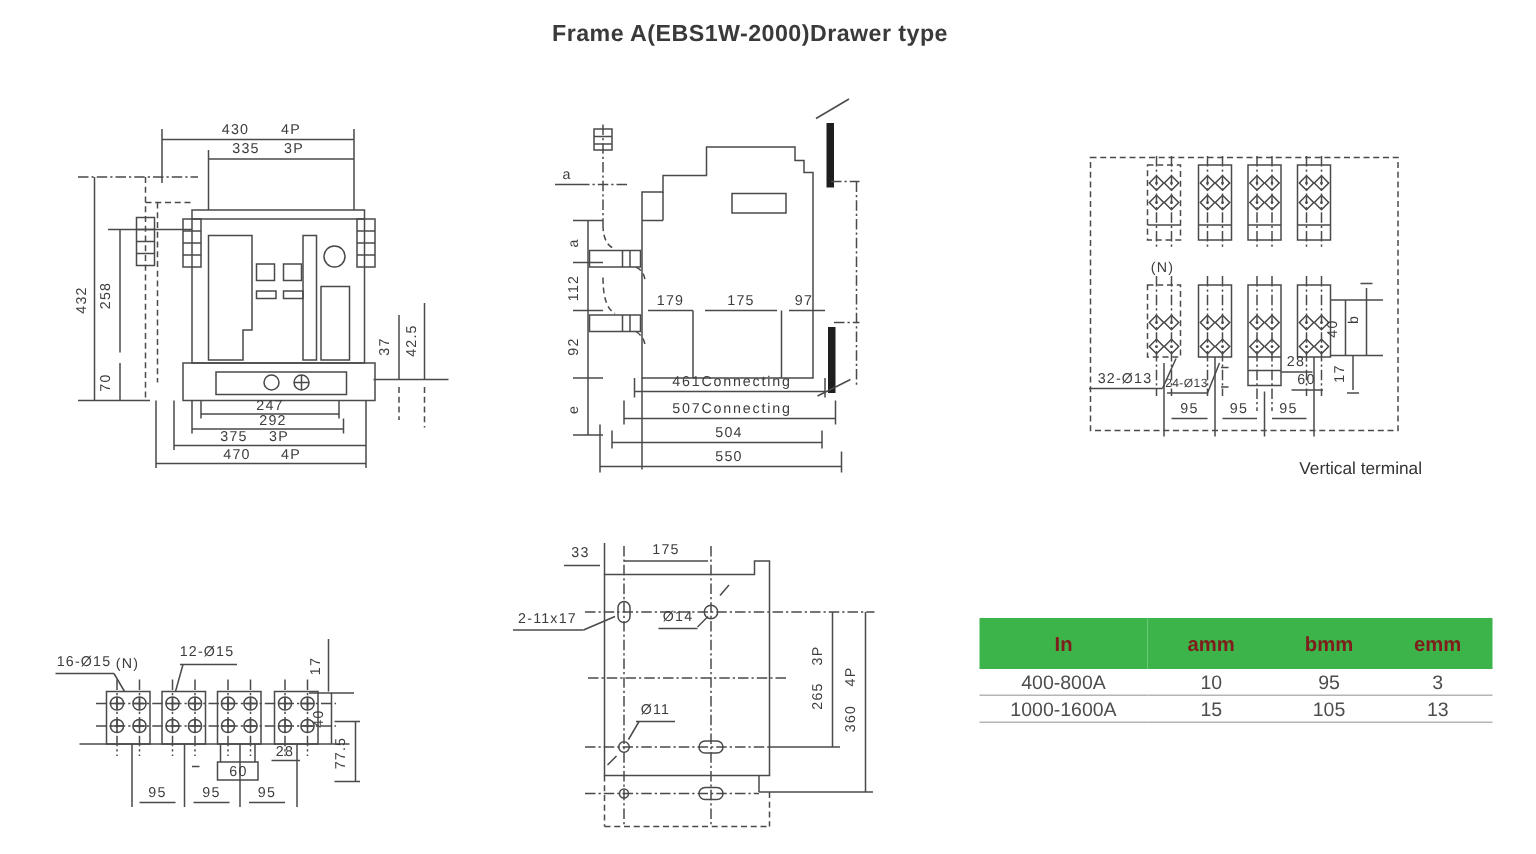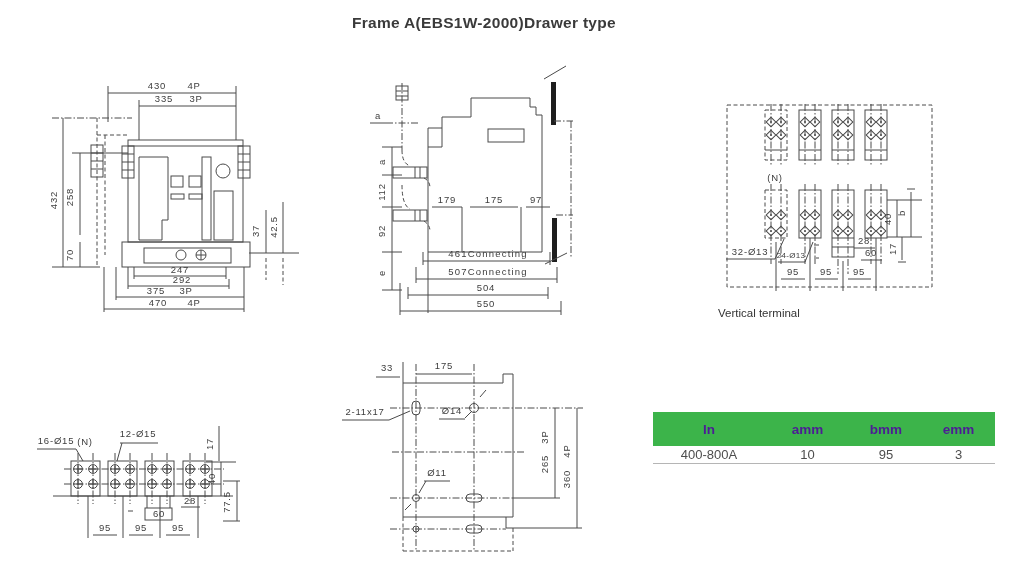--- a/index.html
+++ b/index.html
@@ -1,33 +1,33 @@
 <!DOCTYPE html>
 <html><head>
 <meta charset="utf-8">
 <style>
   html,body{margin:0;padding:0;background:#ffffff;}
   #page{position:relative;width:1024px;height:569px;background:#ffffff;overflow:hidden;
         font-family:"Liberation Sans",sans-serif;}
-  .title{position:absolute;top:14px;left:0;width:934px;text-align:center;
+  .title{position:absolute;top:14px;left:16px;width:934px;text-align:center;
          font-size:15.5px;font-weight:bold;color:#3a3a3a;letter-spacing:.3px;padding-left:17px;}
   .fig{position:absolute;}
-  .caption{position:absolute;font-size:11.5px;color:#333;text-align:left;}
+  .caption{position:absolute;font-size:11.5px;color:#333;text-align:right;}
   
   svg .ln{stroke:#4a4a4a;fill:none;stroke-width:1;}
   svg .da{stroke-dasharray:4,2.5;}
   svg .dd{stroke-dasharray:7,2,1.5,2;}
   svg .fl{fill:#1e1e1e;stroke:none;}
   svg text{fill:#3d3d3d;font-family:"Liberation Sans",sans-serif;font-size:9.5px;letter-spacing:.8px;}
   svg text.sm{font-size:8px;letter-spacing:.3px;}
   svg text.cn{letter-spacing:1.2px;}
   
   .spec{position:absolute;left:653px;top:412px;width:342px;border-collapse:collapse;
         font-size:13px;color:#4d4d4d;table-layout:fixed;}
-  .spec th{background:#3cb44a;color:#4c1d95;font-weight:bold;height:34px;font-size:13.5px;}
+  .spec th{background:#3cb44a;color:#7f1d1d;font-weight:bold;height:34px;font-size:13.5px;}
   .spec td{height:17px;text-align:center;border-bottom:1px solid #b5b5b5;background:#fff;}
   .spec th,.spec td{padding:0;}
 </style>
 </head>
 <body>
 
 <div id="page">
 
   <div class="title">Frame A(EBS1W-2000)Drawer type</div>
 
@@ -459,16 +459,22 @@
         <th>emm</th>
       </tr>
     </thead>
     <tbody>
       <tr>
         <td>400-800A</td>
         <td>10</td>
         <td>95</td>
         <td>3</td>
       </tr>
+      <tr>
+        <td>1000-1600A</td>
+        <td>15</td>
+        <td>105</td>
+        <td>13</td>
+      </tr>
     </tbody>
   </table>
 
 </div>
 
 </body></html>

